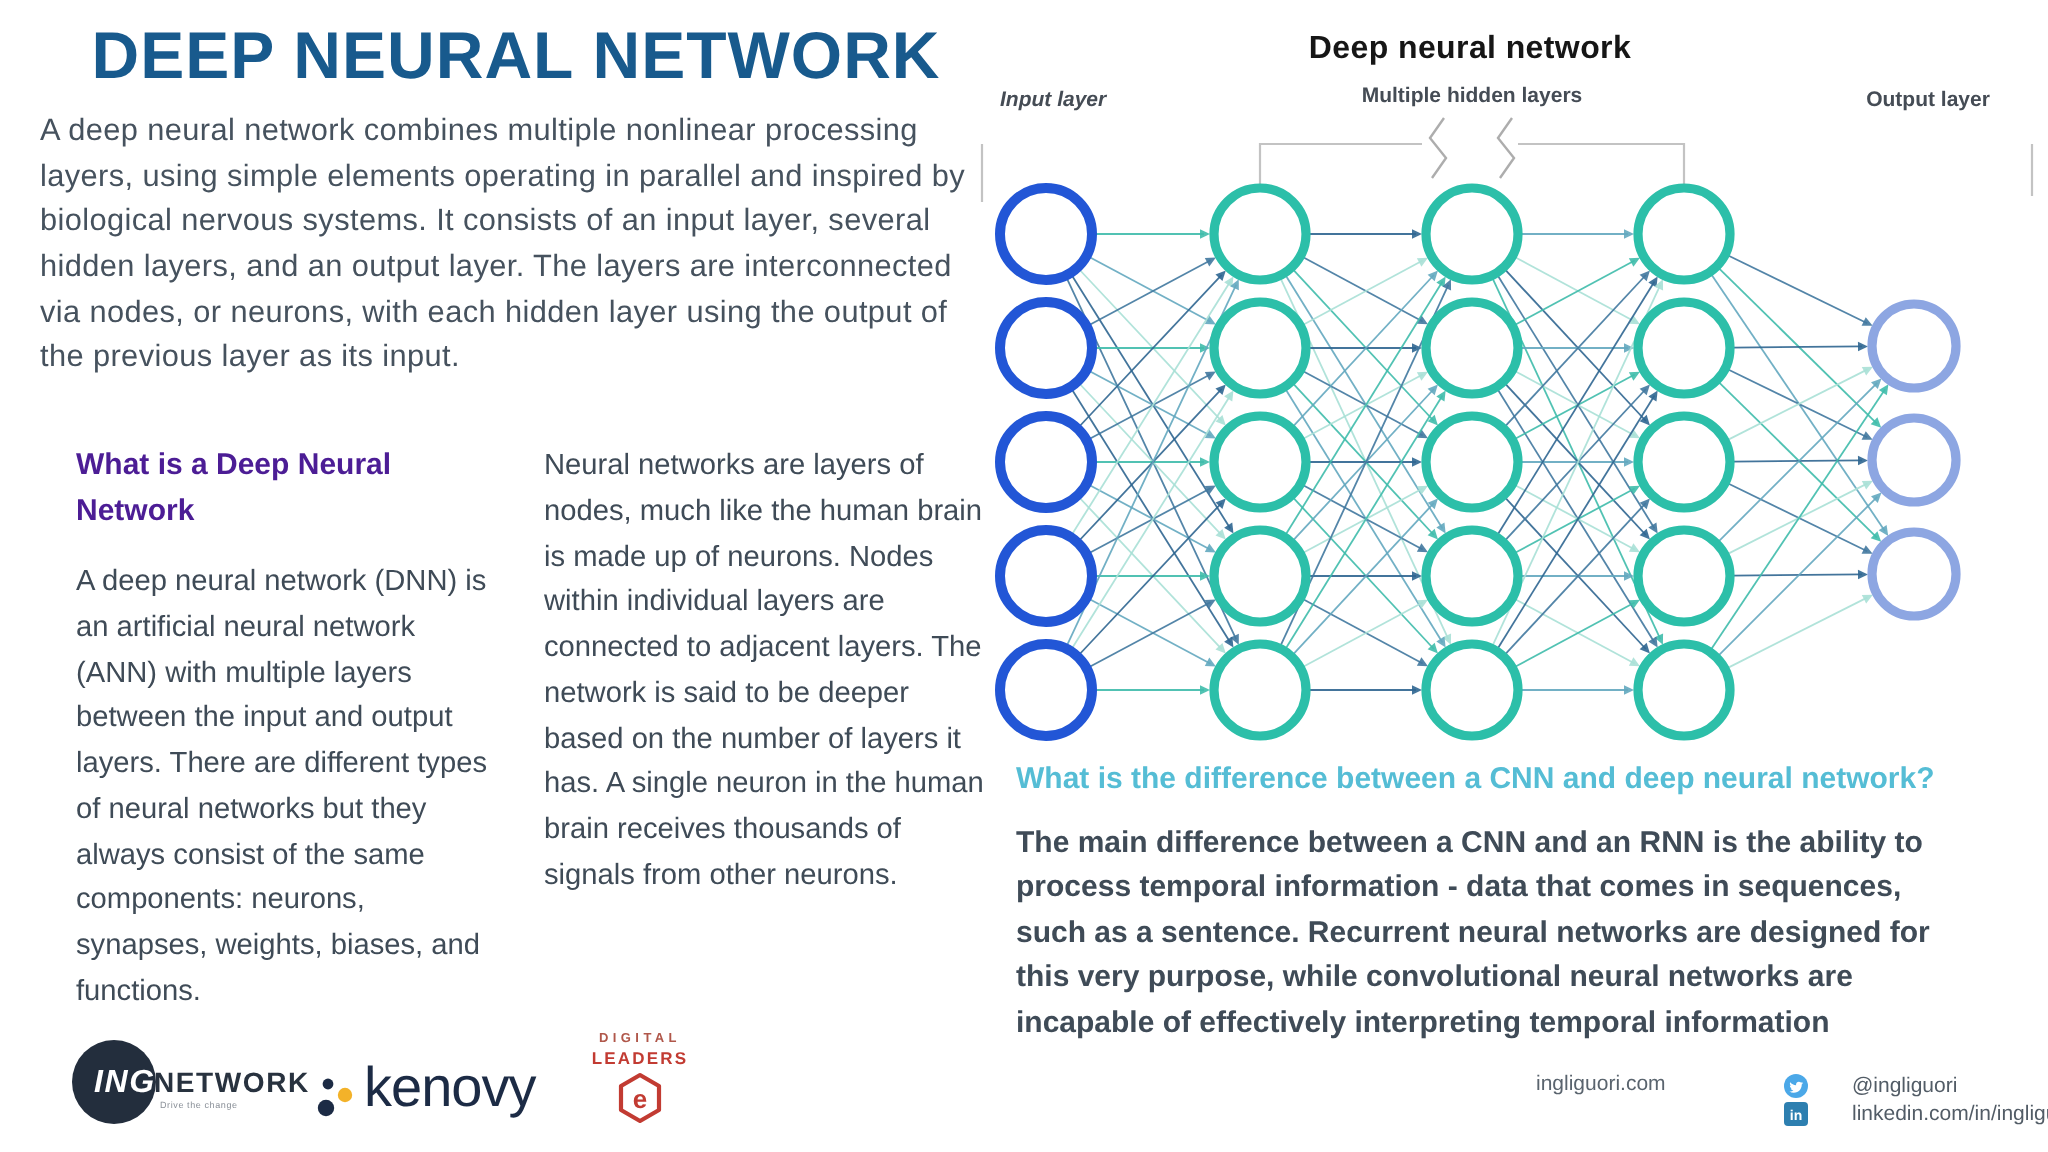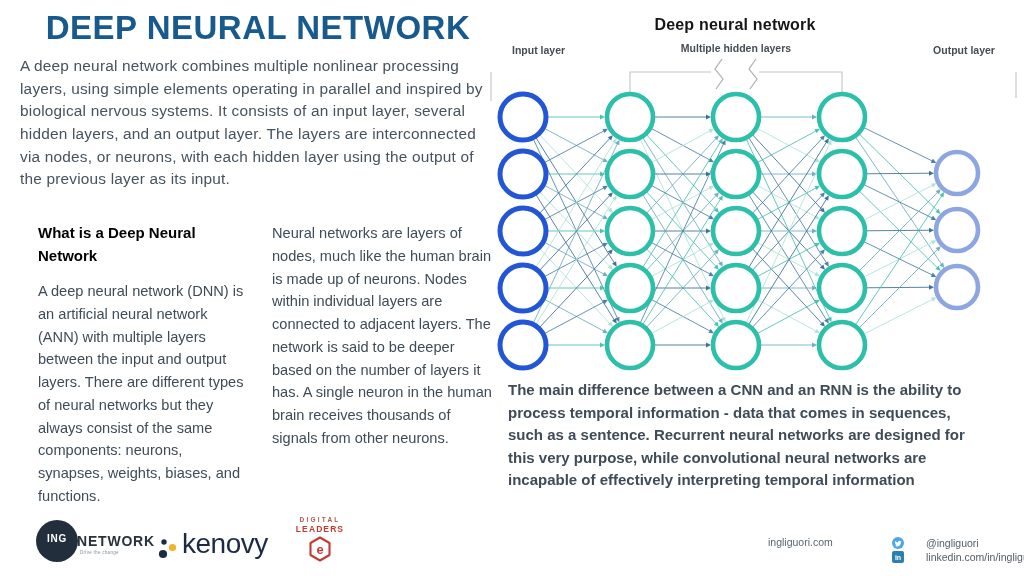--- a/index.html
+++ b/index.html
@@ -17,50 +17,50 @@
     font-size:33px;font-weight:700;letter-spacing:.5px;color:#185a8d;
   }
   .intro{
     left:20px;top:55px;width:478px;
     font-size:15.4px;line-height:1.47;letter-spacing:.2px;color:#46525e;
   }
   .sec-col{top:222px;}
   .sec-col.c1{left:38px;width:214px;}
   .sec-col.c2{left:272px;width:224px;}
   .sec-heading{font-size:15px;font-weight:700;line-height:1.5;margin:0 0 13px 0;}
-  .h-blue{color:#000000;}
+  .h-blue{color:#4c1d95;}
   .h-teal{color:#29b9a2;}
   .h-cyan{color:#55bdd5;}
   .sec-body{font-size:14.6px;line-height:1.56;color:#3f4b57;}
 
   
   .diagram-title{
     left:560px;top:16px;width:350px;text-align:center;
     font-size:16px;font-weight:700;color:#161616;letter-spacing:.2px;
   }
   .layer-label{font-size:10.5px;font-weight:700;color:#454c55;}
-  .lab-input{left:512px;top:44px;}
+  .lab-input{left:500px;top:44px;font-style:italic;}
   .lab-hidden{left:630px;top:42px;width:212px;text-align:center;}
   .lab-output{left:908px;top:44px;width:112px;text-align:center;}
   #network-svg{position:absolute;left:0;top:0;pointer-events:none;}
 
   
   .cnn-sec{left:508px;top:379px;width:478px;}
   .cnn-sec .sec-heading{font-size:15px;margin-bottom:9px;}
   .cnn-sec .sec-body{font-size:15px;line-height:1.5;color:#3f4b57;font-weight:bold;}
 
   
   .logo-ing{left:36px;top:517px;width:130px;height:48px;}
   .ing-circle{
     position:absolute;left:0;top:3px;width:42px;height:42px;border-radius:50%;
     background:#232e3d;
   }
   .ing-ing{
     position:absolute;left:11px;top:16px;color:#ffffff;
-    font-size:10px;font-weight:700;letter-spacing:.8px;
+    font-size:16px;font-weight:700;letter-spacing:.8px;font-style:italic;
   }
   .ing-liguori{
     position:absolute;left:41px;top:16px;color:#28323f;
     font-size:14px;font-weight:700;letter-spacing:.8px;
   }
   .ing-tagline{
     position:absolute;left:44px;top:33px;color:#8a9098;font-size:4.5px;letter-spacing:.3px;
   }
   .logo-kenovy{left:158px;top:528px;width:120px;height:36px;}
   .kenovy-mark{position:absolute;left:0;top:2px;}
@@ -307,20 +307,21 @@
     <circle cx="957" cy="230" r="21" fill="#ffffff" stroke="#8da6e2" stroke-width="4.6"></circle>
     <circle cx="957" cy="287" r="21" fill="#ffffff" stroke="#8da6e2" stroke-width="4.6"></circle>
   </svg>
 
 <div class="abs diagram-title">Deep neural network</div>
 <div class="abs layer-label lab-input">Input layer</div>
 <div class="abs layer-label lab-hidden">Multiple hidden layers</div>
 <div class="abs layer-label lab-output">Output layer</div>
 
 <div class="abs cnn-sec">
+  <div class="sec-heading h-cyan">What is the difference between a CNN and deep neural network?</div>
   <div class="sec-body">The main difference between a CNN and an RNN is the ability to process temporal information - data that comes in sequences, such as a sentence. Recurrent neural networks are designed for this very purpose, while convolutional neural networks are incapable of effectively interpreting temporal information</div>
 </div>
 
 <div class="abs logo-ing">
   <div class="ing-circle"></div>
   <span class="ing-ing">ING</span>
   <span class="ing-liguori">NETWORK</span>
   <span class="ing-tagline">Drive the change</span>
 </div>
 

